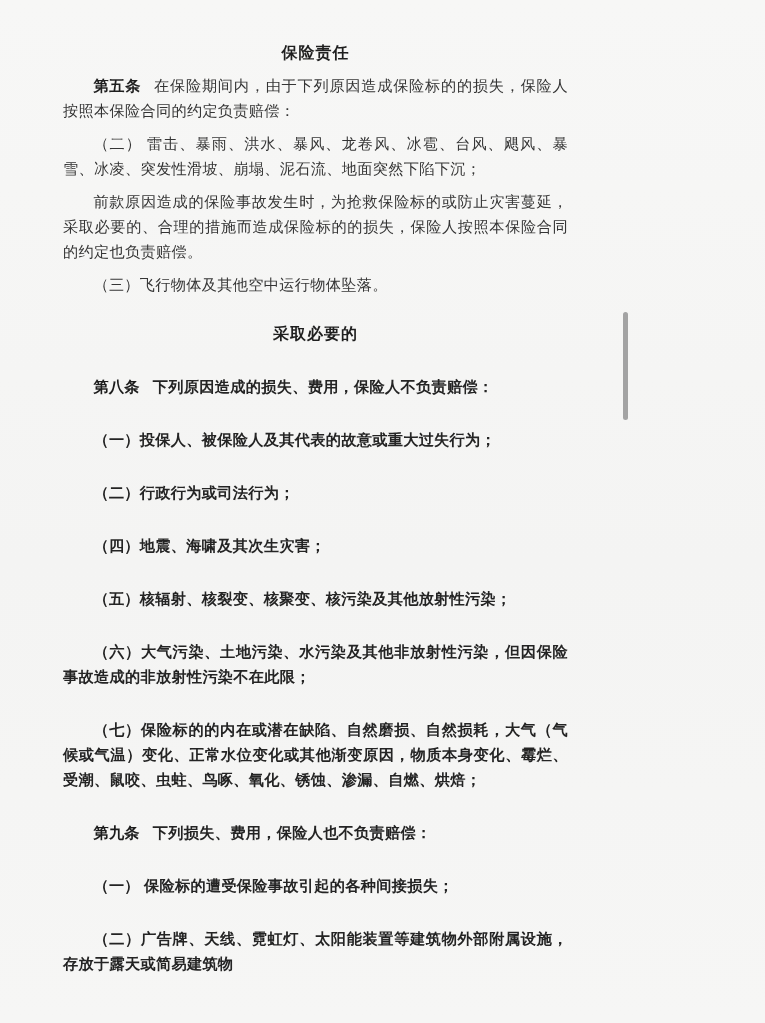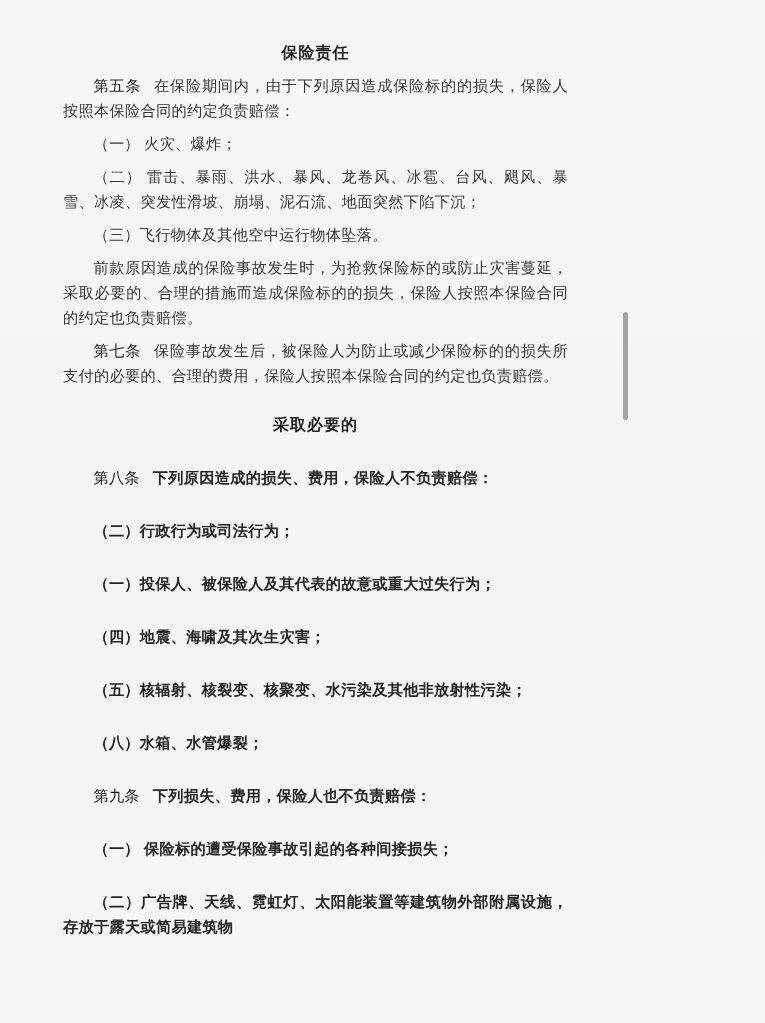--- a/index.html
+++ b/index.html
@@ -37,21 +37,21 @@
   }
   .para {
     font-size: 15.2px;
     line-height: 25px;
     margin: 0 0 8px 0;
     text-indent: 2em;
     text-align: justify;
     letter-spacing: 0.3px;
   }
   .para .lbl {
-    font-weight: normal;
+    font-weight: bold;
     color: #1f1f1f;
     margin-right: 0.85em;
   }
   .para.bold {
     font-weight: bold;
     color: #242424;
     margin-top: 28px;
   }
   .para.bold .lbl {
     color: #1c1c1c;
@@ -73,34 +73,33 @@
   }
 </style>
 </head>
 <body style="color: rgb(53, 53, 53);">
 
 <div class="page">
   <div class="content" id="content">
       <div class="section">
         <h2 class="sec-title">保险责任</h2>
         <p class="para"><span class="lbl">第五条</span><span>在保险期间内，由于下列原因造成保险标的的损失，保险人按照本保险合同的约定负责赔偿：</span></p>
-        <p class="para"><span>（一） 火灾、爆炸；</span></p>
         <p class="para"><span>（二） 雷击、暴雨、洪水、暴风、龙卷风、冰雹、台风、飓风、暴雪、冰凌、突发性滑坡、崩塌、泥石流、地面突然下陷下沉；</span></p>
+        <p class="para"><span>前款原因造成的保险事故发生时，为抢救保险标的或防止灾害蔓延，采取必要的、合理的措施而造成保险标的的损失，保险人按照本保险合同的约定也负责赔偿。</span></p>
         <p class="para"><span>（三）飞行物体及其他空中运行物体坠落。</span></p>
-        <p class="para"><span>前款原因造成的保险事故发生时，为抢救保险标的或防止灾害蔓延，采取必要的、合理的措施而造成保险标的的损失，保险人按照本保险合同的约定也负责赔偿。</span></p>
-        <p class="para"><span class="lbl">第七条</span><span>保险事故发生后，被保险人为防止或减少保险标的的损失所支付的必要的、合理的费用，保险人按照本保险合同的约定也负责赔偿。</span></p>
       </div>
       <div class="section">
         <h2 class="sec-title">采取必要的</h2>
         <p class="para bold"><span class="lbl">第八条</span><span>下列原因造成的损失、费用，保险人不负责赔偿：</span></p>
+        <p class="para bold"><span>（一）投保人、被保险人及其代表的故意或重大过失行为；</span></p>
         <p class="para bold"><span>（二）行政行为或司法行为；</span></p>
-        <p class="para bold"><span>（一）投保人、被保险人及其代表的故意或重大过失行为；</span></p>
         <p class="para bold"><span>（四）地震、海啸及其次生灾害；</span></p>
-        <p class="para bold"><span>（五）核辐射、核裂变、核聚变、水污染及其他非放射性污染；</span></p>
-        <p class="para bold"><span>（八）水箱、水管爆裂；</span></p>
+        <p class="para bold"><span>（五）核辐射、核裂变、核聚变、核污染及其他放射性污染；</span></p>
+        <p class="para bold"><span>（六）大气污染、土地污染、水污染及其他非放射性污染，但因保险事故造成的非放射性污染不在此限；</span></p>
+        <p class="para bold"><span>（七）保险标的的内在或潜在缺陷、自然磨损、自然损耗，大气（气候或气温）变化、正常水位变化或其他渐变原因，物质本身变化、霉烂、受潮、鼠咬、虫蛀、鸟啄、氧化、锈蚀、渗漏、自燃、烘焙；</span></p>
         <p class="para bold"><span class="lbl">第九条</span><span>下列损失、费用，保险人也不负责赔偿：</span></p>
         <p class="para bold"><span>（一） 保险标的遭受保险事故引起的各种间接损失；</span></p>
         <p class="para bold"><span>（二）广告牌、天线、霓虹灯、太阳能装置等建筑物外部附属设施，存放于露天或简易建筑物</span></p>
       </div>
     </div>
   <div class="scrollbar-track">
     <div class="scrollbar-thumb" id="scrollbar-thumb" style="background: rgb(163, 163, 163);"></div>
   </div>
 </div>
 

